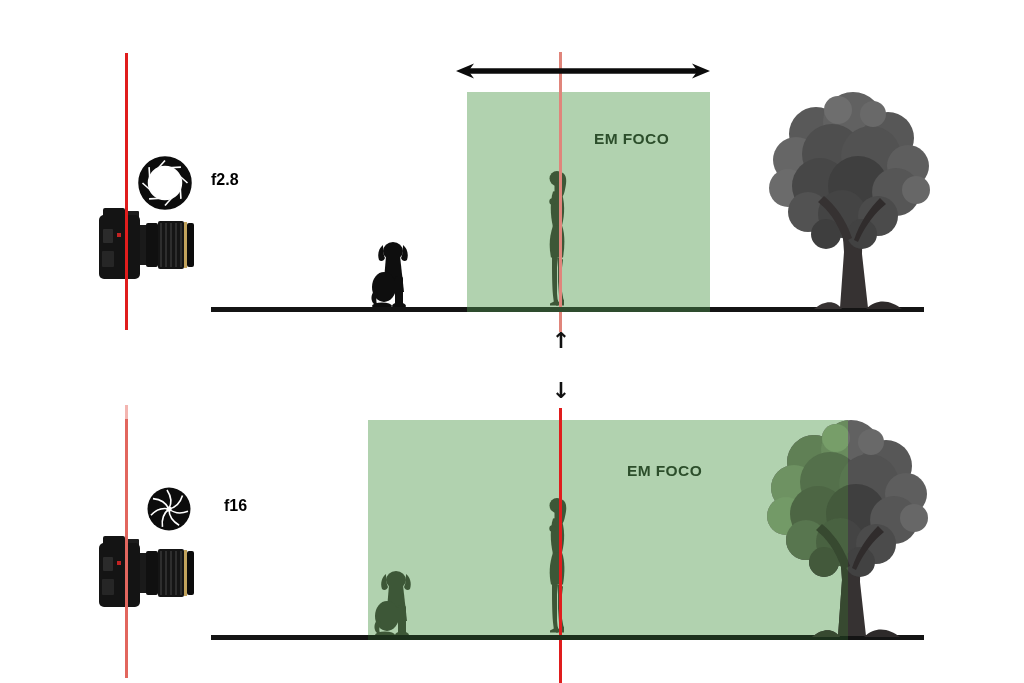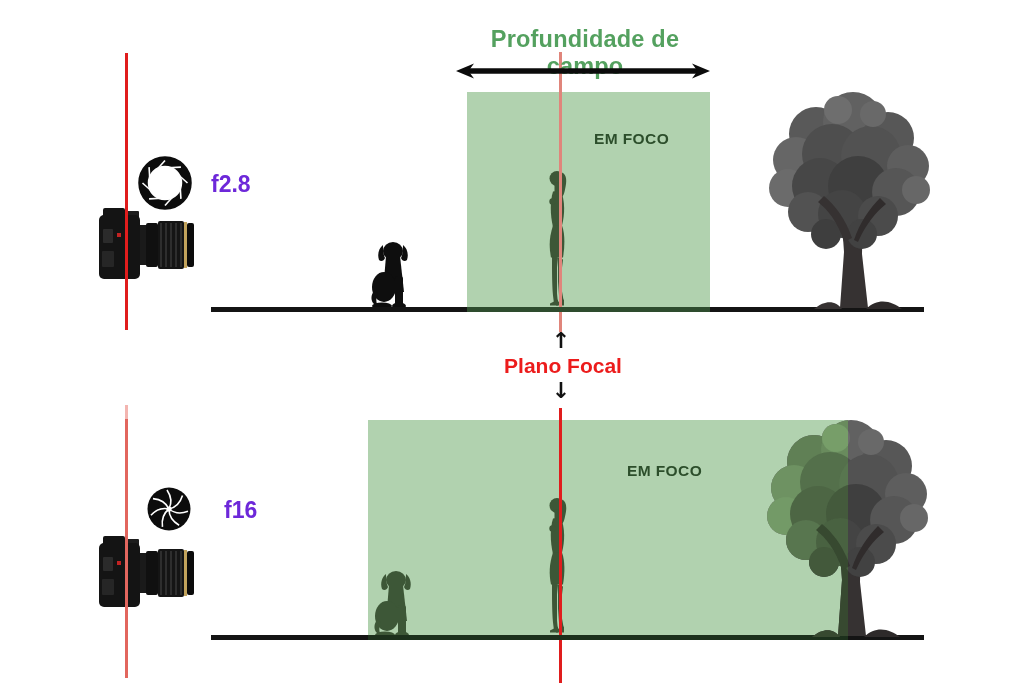--- a/index.html
+++ b/index.html
@@ -6,21 +6,21 @@
   #stage{position:relative;width:1024px;height:683px;background:#ffffff;overflow:hidden;
          font-family:"Liberation Sans",sans-serif;}
   .abs{position:absolute;}
 
   
   .dof-title{left:459px;top:26px;width:252px;text-align:center;font-size:23.5px;font-weight:700;
              color:var(--green-title,#54a15f);letter-spacing:.2px;}
   .em-foco{font-size:15.5px;font-weight:700;color:var(--dark-green,#2c4e2b);letter-spacing:.4px;}
   .em-foco-1{left:594px;top:130px;}
   .em-foco-2{left:627px;top:462px;}
-  .fstop{font-size:23px;font-weight:600;color:#6d28d9;}
+  .fstop{font-size:16px;font-weight:600;color:#000000;}
   .fstop-1{left:211px;top:171px;}
   .fstop-2{left:224px;top:497px;}
   .plano-label{left:493px;top:354px;width:140px;text-align:center;font-size:21px;font-weight:700;
                color:var(--red-label,#ec1c1c);}
   .mid-arrow{left:550px;width:22px;text-align:center;font-family:"DejaVu Sans",sans-serif;
              font-size:22px;font-weight:700;color:#111;line-height:1;}
   .mid-arrow-up{top:330px;}
   .mid-arrow-down{top:380px;}
 
   
@@ -255,24 +255,22 @@
       </svg>
     </div>
   <div class="abs fstop fstop-1">f2.8</div>
   <div class="abs ap-closed">
       <svg>
         <use href="#sym-ap-closed"></use>
       </svg>
     </div>
   <div class="abs fstop fstop-2">f16</div>
 
-  <div class="abs dof-title">Profundidade de campo</div>
   <div class="abs range-arrow">
       <svg>
         <use href="#sym-range-arrow"></use>
       </svg>
     </div>
 
   <div class="abs mid-arrow mid-arrow-up">↑</div>
-  <div class="abs plano-label">Plano Focal</div>
   <div class="abs mid-arrow mid-arrow-down">↓</div>
 
 </div>
 
 </body></html>

